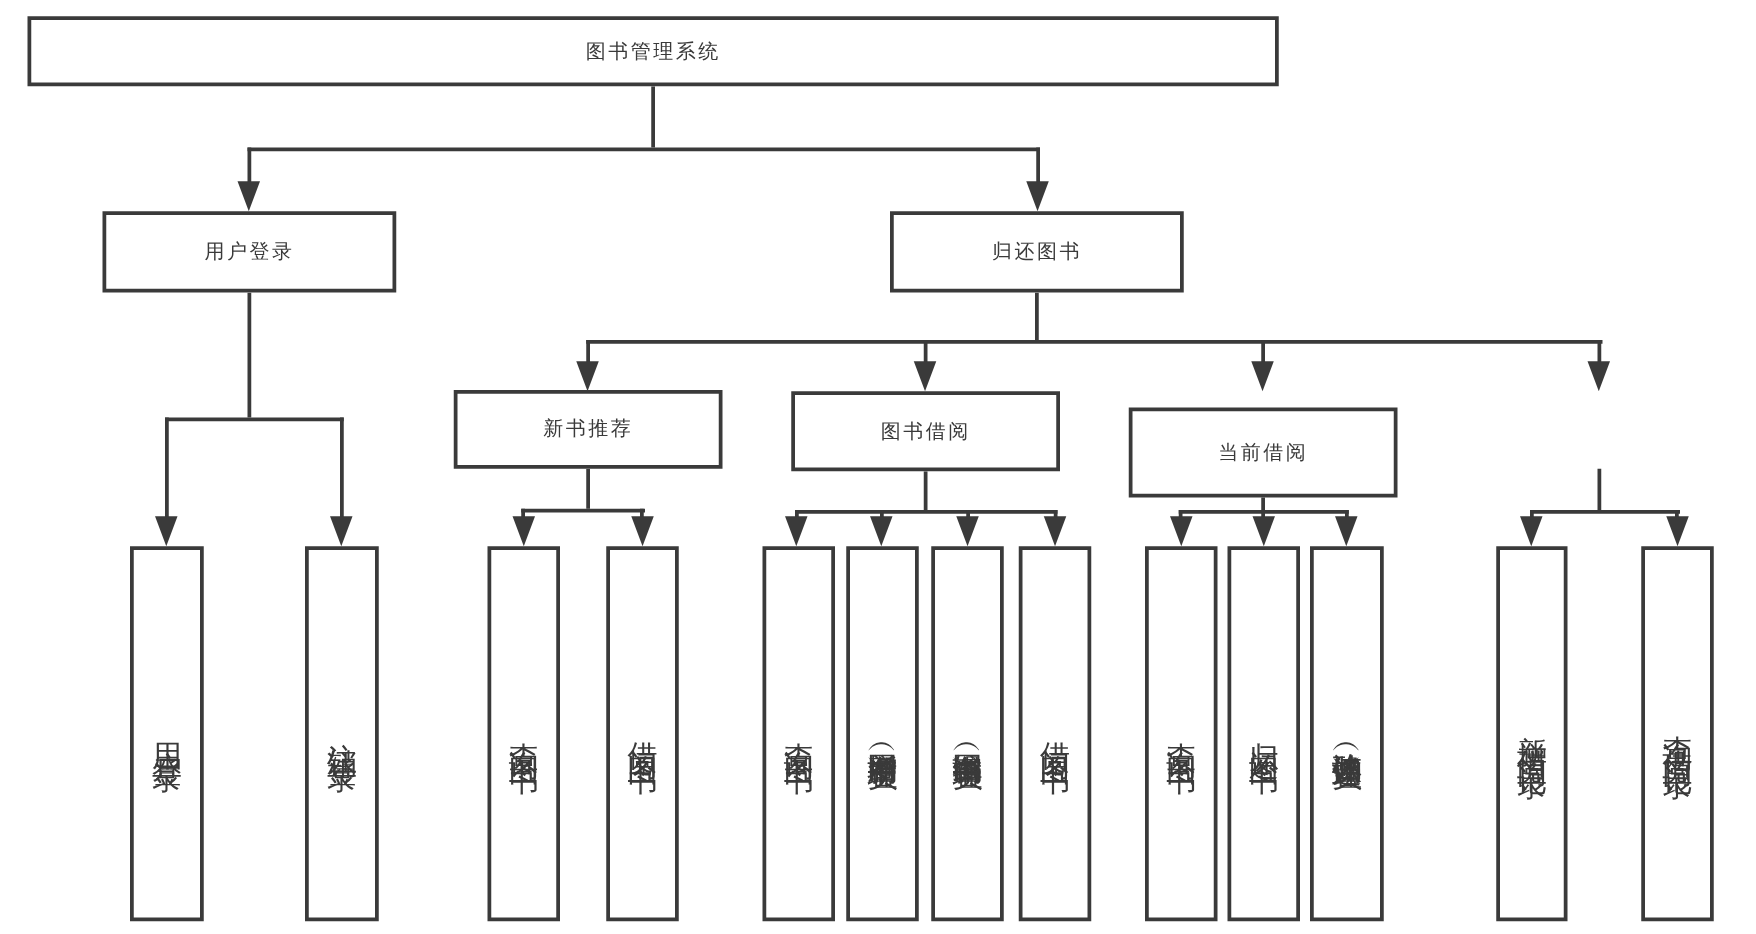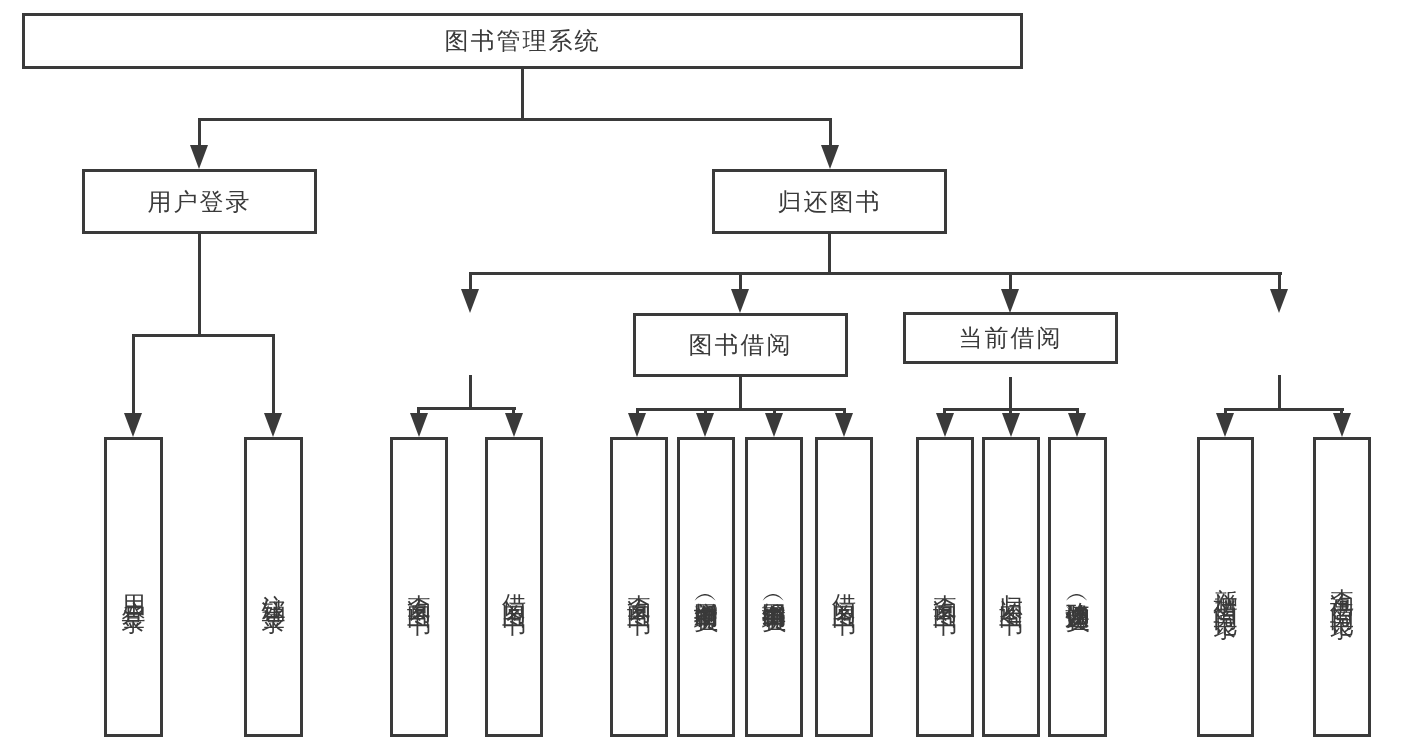--- a/index.html
+++ b/index.html
@@ -15,21 +15,21 @@
   .box {
     position: absolute;
     box-sizing: border-box;
     border: 3px solid #3a3a3a;
     background: #ffffff;
     display: flex;
     align-items: center;
     justify-content: center;
   }
   .box span {
-    font-size: 24px;
+    font-size: 16px;
     letter-spacing: 2px;
     color: #3a3a3a;
     white-space: nowrap;
   }
   .vbox span {
     writing-mode: vertical-rl;
     text-orientation: mixed;
     white-space: normal;
     line-height: 1;
     font-size: 24px;
@@ -124,24 +124,27 @@
     <span>图书管理系统</span>
   </div>
 
   <div class="box" style="left:82px;top:169px;width:235px;height:65px;">
     <span>用户登录</span>
   </div>
   <div class="box" style="left:712px;top:169px;width:235px;height:65px;">
     <span>归还图书</span>
   </div>
 
+  <div class="box" style="left:363px;top:312px;width:215px;height:63px;">
+    <span>新书推荐</span>
+  </div>
   <div class="box" style="left:633px;top:313px;width:215px;height:64px;justify-content:center;">
     <span>图书借阅</span>
   </div>
-  <div class="box" style="left:903px;top:312px;width:215px;height:52px;">
+  <div class="box" style="left:903px;top:326px;width:215px;height:72px;">
     <span>当前借阅</span>
   </div>
 
   <div class="box vbox" style="left:104px;top:437px;width:59px;height:300px;">
     <span class="loose">用户登录</span>
   </div>
   <div class="box vbox" style="left:244px;top:437px;width:59px;height:300px;">
     <span class="loose">注销登录</span>
   </div>
 

